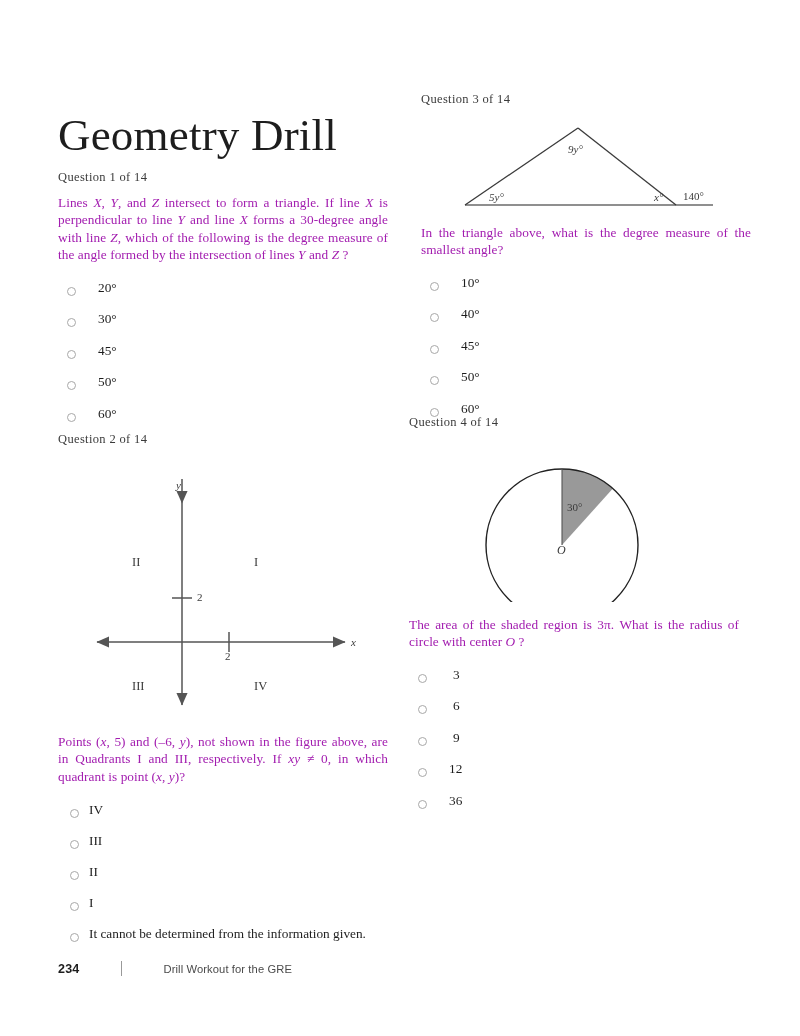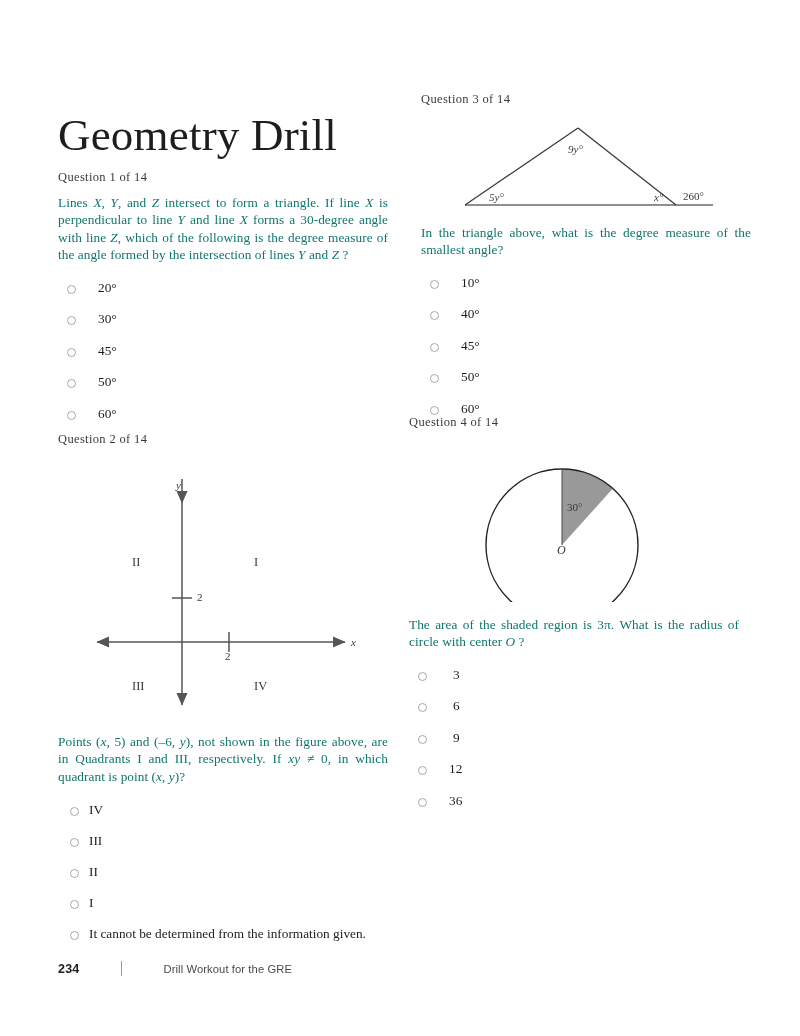--- a/index.html
+++ b/index.html
@@ -51,38 +51,38 @@
   .q-header {
     font-size: 12.5px;
     line-height: 16px;
     color: #3a3a3a;
     letter-spacing: 0.35px;
     white-space: nowrap;
   }
   .q-stem {
     font-size: 13.3px;
     line-height: 17.4px;
-    color: #0f766e;
+    color: #a21caf;
     text-align: justify;
     text-align-last: left;
     letter-spacing: 0.05px;
   }
   .q-stem i, .q-header i {
     font-style: italic;
   }
 
   
   .choices {
     list-style: none;
     margin: 0;
     padding: 0;
   }
   .choice {
     display: flex;
-    align-items: center;
+    align-items: flex-end;
     margin: 0;
   }
   .radio {
     flex: 0 0 auto;
     width: 9px;
     height: 9px;
     border: 1px solid #a8a8a8;
     border-radius: 50%;
     background: #fff;
     box-sizing: border-box;
@@ -244,21 +244,21 @@
 
           <line x1="44" y1="88" x2="292" y2="88" stroke="#6a6a6a" stroke-width="1.6"></line>
 
           <line x1="44" y1="88" x2="157" y2="11" stroke="#3a3a3a" stroke-width="1.3"></line>
 
           <line x1="157" y1="11" x2="255" y2="88" stroke="#3a3a3a" stroke-width="1.3"></line>
         </svg>
         <span class="fig-label italic" style="left:147px; top:26px;">9y°</span>
         <span class="fig-label italic" style="left:68px; top:74px;">5y°</span>
         <span class="fig-label italic" style="left:233px; top:74px;">x°</span>
-        <span class="fig-label" style="left:262px; top:73px;">260°</span>
+        <span class="fig-label" style="left:262px; top:73px;">140°</span>
       </div>
 
       <div class="q-stem" style="margin-top:12px;">In the triangle above, what is the degree measure of the smallest angle?</div>
 
       <ul class="choices wide" style="margin-top:16px;">
         <li class="choice">
           <span class="radio"></span>
           <span class="choice-label">10°</span>
         </li>
         <li class="choice">

